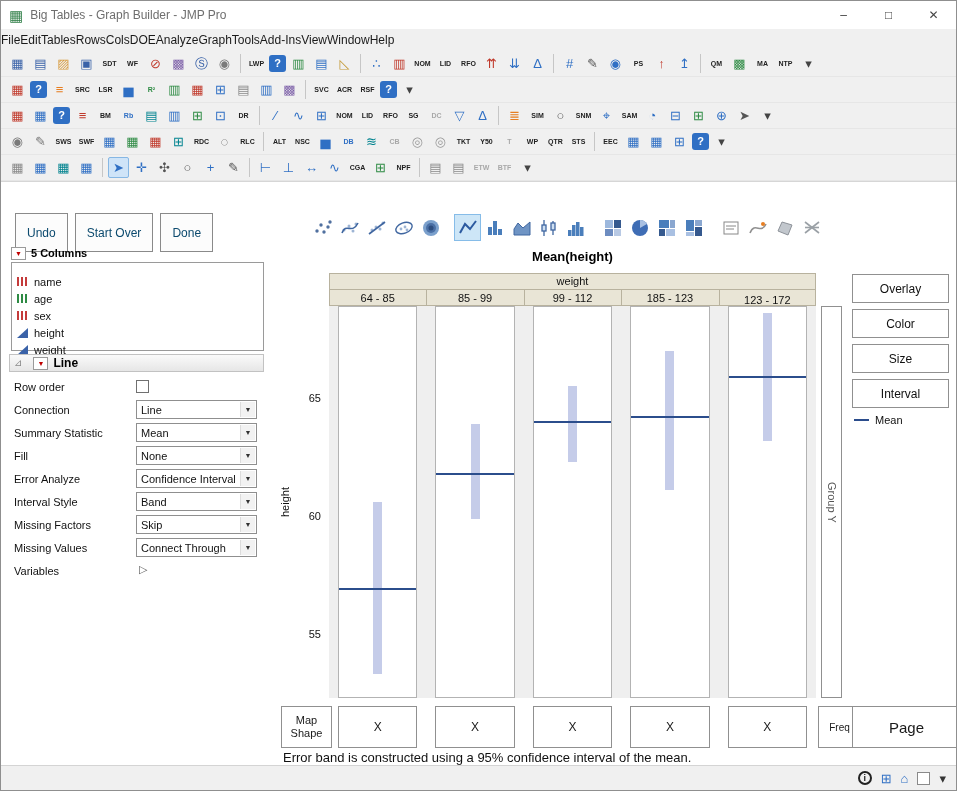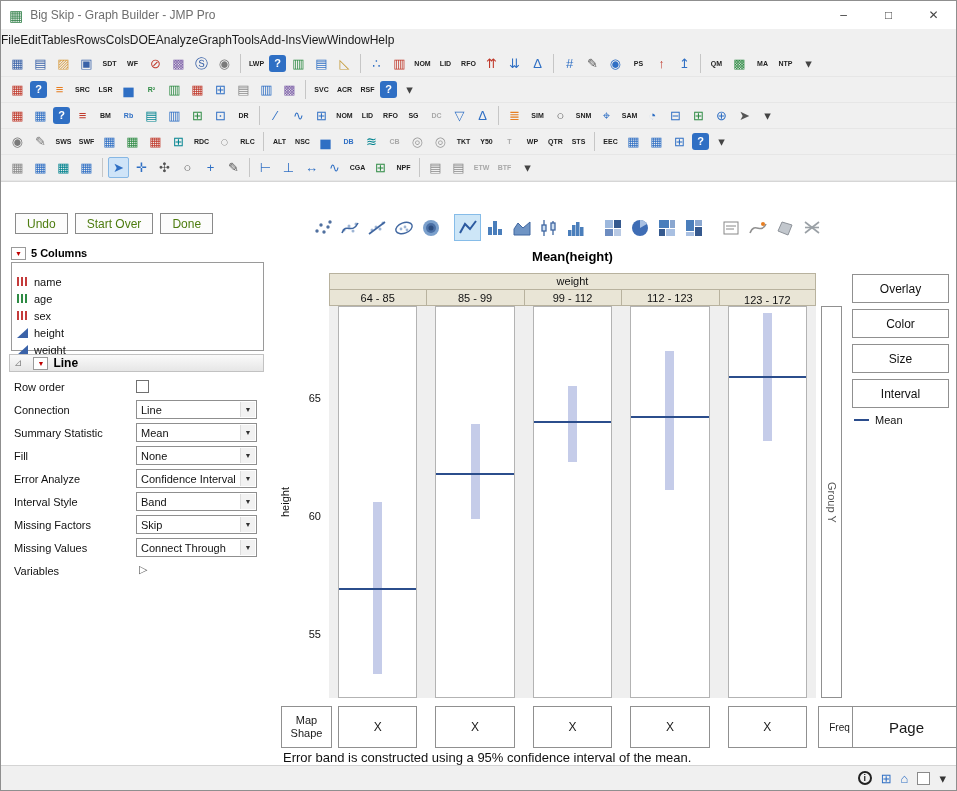--- a/index.html
+++ b/index.html
@@ -28,21 +28,21 @@
 .tb-icon.sel{background:#cfe4f8;border:1px solid #86b7e4}
 .tb-sep{width:1px;height:19px;background:#c6c6c6;margin:0 4px;flex:none}
 
 
 .gb-header{position:absolute;top:183px;left:0;right:0;height:22px;background:linear-gradient(#fbfbfb,#e7e7e7);border-top:1px solid #d0d0d0;border-bottom:1px solid #c2c2c2;display:flex;align-items:center}
 .disclosure{width:15px;height:13px;flex:none;border:1px solid #9a9a9a;background:#fff;color:#c00000;font-size:7px;display:flex;align-items:center;justify-content:center;margin-left:6px}
 .gb-title{font-size:13px;font-weight:bold;margin-left:6px;color:#000}
 
 
 .gb-buttons{position:absolute;top:212px;left:14px;display:flex;gap:7px}
-.btn{height:21px;padding:0 11px;background:#fcfcfc;border:1px solid #8a8a8a;font-size:12px;font-family:inherit;display:flex;align-items:center;color:#4d7c0f}
+.btn{height:39px;padding:0 11px;background:#fcfcfc;border:1px solid #8a8a8a;font-size:12px;font-family:inherit;display:flex;align-items:center;color:#0c4a6e}
 .palette{position:absolute;top:213px;left:308px;display:flex;align-items:center}
 .pal-icon{width:27px;height:27px;flex:none;display:flex;align-items:center;justify-content:center;border:1px solid transparent}
 .pal-icon svg{width:20px;height:20px}
 .pal-icon.sel{background:#cde6f7;border-color:#86bce8}
 .pal-gap{width:10px;flex:none}
 
 
 .col-header{position:absolute;left:10px;top:245px;height:14px;display:flex;align-items:center;gap:5px;font-size:11px;font-weight:bold}
 .col-header .disclosure{margin-left:0}
 .col-list{position:absolute;left:10px;top:261px;width:253px;height:89px;background:#fff;border:1px solid #9a9a9a;padding-top:10px}
@@ -93,21 +93,21 @@
 .sb-box{width:13px;height:13px;border:1px solid #8a8a8a;background:#fff}
 .sb-glyph{font-size:13px;line-height:1}
 </style>
 </head>
 <body>
 
 <div class="window">
 
   <div class="titlebar">
     <span class="app-icon">▦</span>
-    <span class="title-text">Big Skip - Graph Builder - JMP Pro</span>
+    <span class="title-text">Big Tables - Graph Builder - JMP Pro</span>
     <div class="win-controls">
         <span class="win-btn">–</span>
         <span class="win-btn">□</span>
         <span class="win-btn">✕</span>
       </div>
   </div>
 
   <div class="menubar">
       <span class="menu-item">File</span>
       <span class="menu-item">Edit</span>
@@ -520,21 +520,21 @@
   <div class="chart-title">Mean(height)</div>
   <div id="chart-layer">
       <div class="abs ghwrap" style="left: 328px; top: 272px; width: 487px; height: 33px;"></div>
       <div class="abs gtext" style="left: 328px; top: 272px; width: 487px; height: 16px;">weight</div>
       <div class="abs hdivider" style="left: 328px; top: 288px; width: 487px; height: 1px;"></div>
       <div class="abs gtext" style="left: 328px; top: 288px; width: 97.4px; height: 17px;">64 - 85</div>
       <div class="abs gtext" style="left: 425.4px; top: 288px; width: 97.4px; height: 17px;">85 - 99</div>
       <div class="abs hdivider" style="left: 425.4px; top: 289px; width: 1px; height: 16px;"></div>
       <div class="abs gtext" style="left: 522.8px; top: 288px; width: 97.4px; height: 17px;">99 - 112</div>
       <div class="abs hdivider" style="left: 522.8px; top: 289px; width: 1px; height: 16px;"></div>
-      <div class="abs gtext" style="left: 620.2px; top: 288px; width: 97.4px; height: 17px;">112 - 123</div>
+      <div class="abs gtext" style="left: 620.2px; top: 288px; width: 97.4px; height: 17px;">185 - 123</div>
       <div class="abs hdivider" style="left: 620.2px; top: 289px; width: 1px; height: 16px;"></div>
       <div class="abs gtext" style="left: 717.6px; top: 288px; width: 97.4px; height: 22px;">123 - 172</div>
       <div class="abs hdivider" style="left: 717.6px; top: 289px; width: 1px; height: 16px;"></div>
       <div class="abs plotbg" style="left: 328px; top: 305px; width: 487px; height: 392px;"></div>
       <div class="abs panel" style="left: 337px; top: 305px; width: 79.4px; height: 392px;"></div>
       <div class="abs band" style="left: 372.2px; top: 501px; width: 9px; height: 172.386px; background: rgb(197, 204, 233);"></div>
       <div class="abs meanline" style="left: 338px; top: 587.373px; width: 77.4px; height: 2px; background: rgb(43, 77, 140);"></div>
       <div class="abs zone xzone" style="left: 337px; top: 705px; width: 79.4px; height: 42px;">X</div>
       <div class="abs panel" style="left: 434.4px; top: 305px; width: 79.4px; height: 392px;"></div>
       <div class="abs band" style="left: 469.6px; top: 423.072px; width: 9px; height: 94.4578px; background: rgb(197, 204, 233);"></div>

